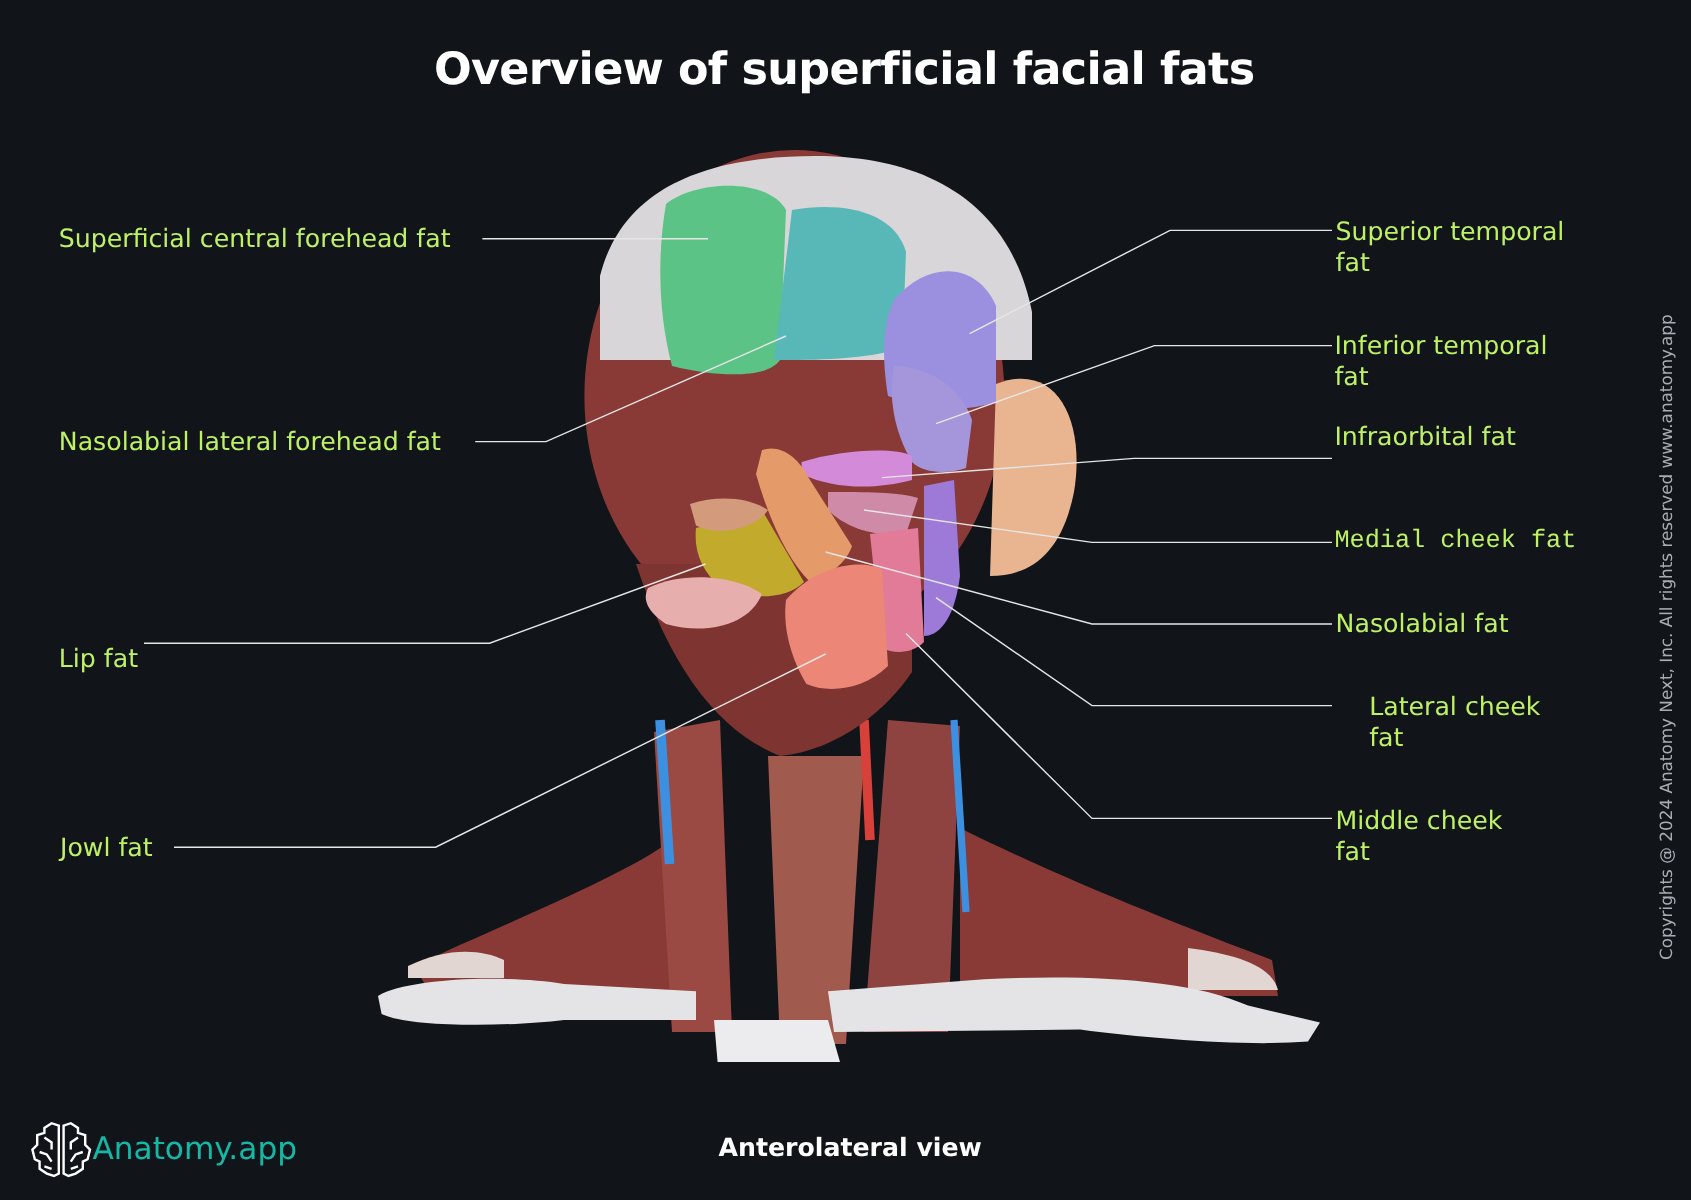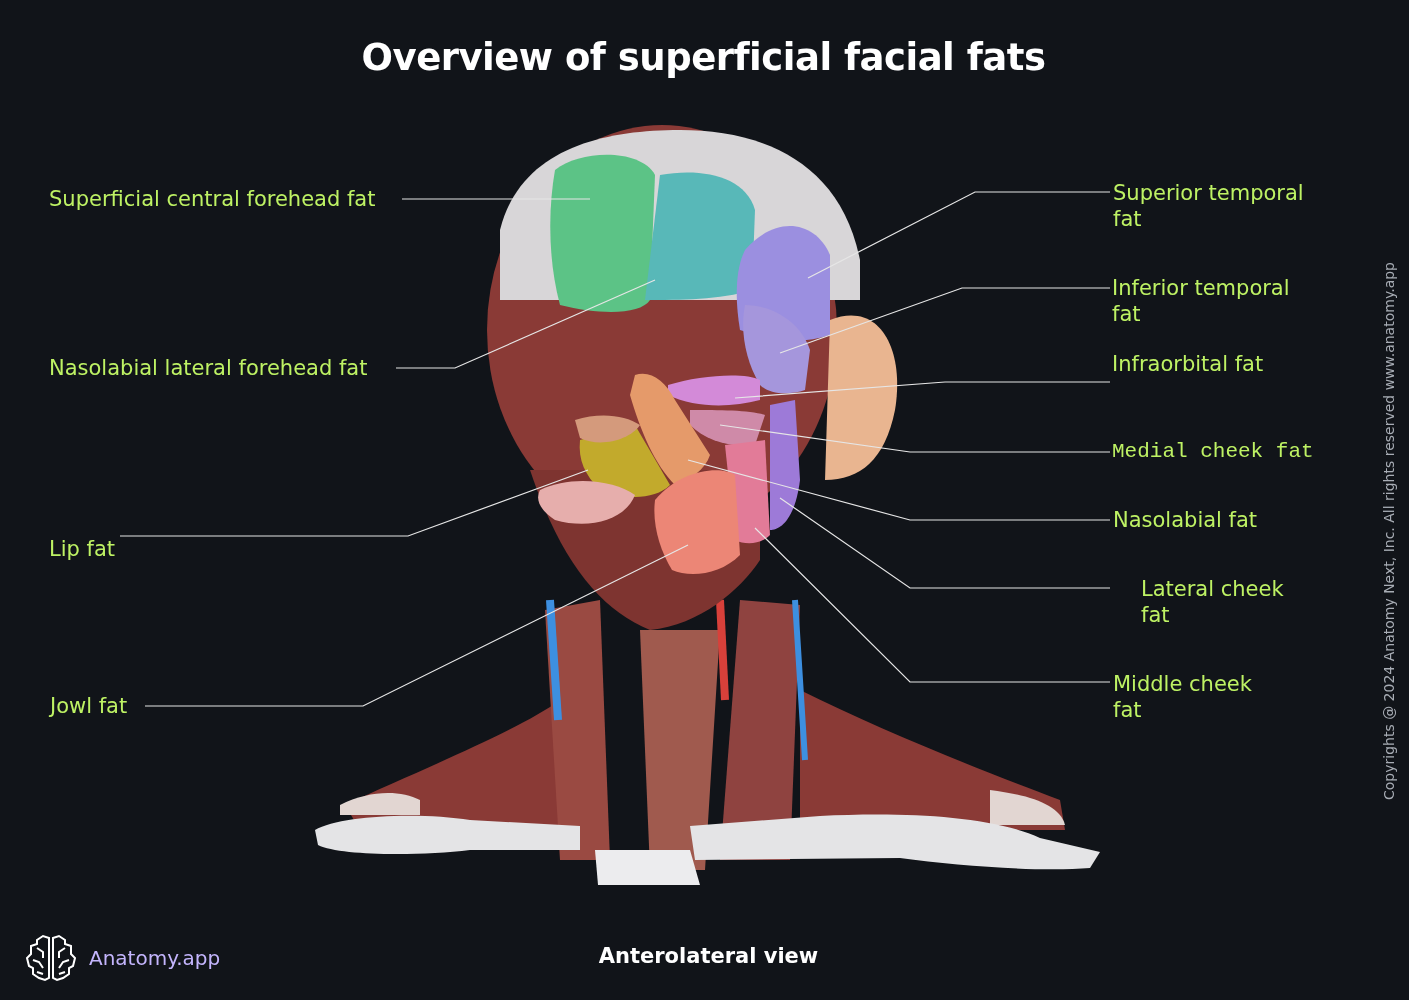--- a/index.html
+++ b/index.html
@@ -17,21 +17,21 @@
   .label {
     position: absolute; font-size: 21px; line-height: 26px; color: #bef264;
     white-space: nowrap;
   }
   .copyright {
     position: absolute; left: 1381px; top: 800px;
     transform-origin: 0 0; transform: rotate(-90deg);
     font-size: 14px; color: #a8adb5; white-space: nowrap; width: 560px;
   }
   .brand { position: absolute; left: 25px; top: 934px; display: flex; align-items: center; }
-  .brand-text { font-size: 20px; color: #c4b5fd; margin-left: 12px; }
+  .brand-text { font-size: 26px; color: #14b8a6; margin-left: 0; }
   .view-label {
     position: absolute; left: 0; width: 1417px; top: 944px; text-align: center;
     font-size: 21px; font-weight: bold;
   }
 </style>
 </head>
 <body>
 
 <div class="title">Overview of superficial facial fats</div>
 

